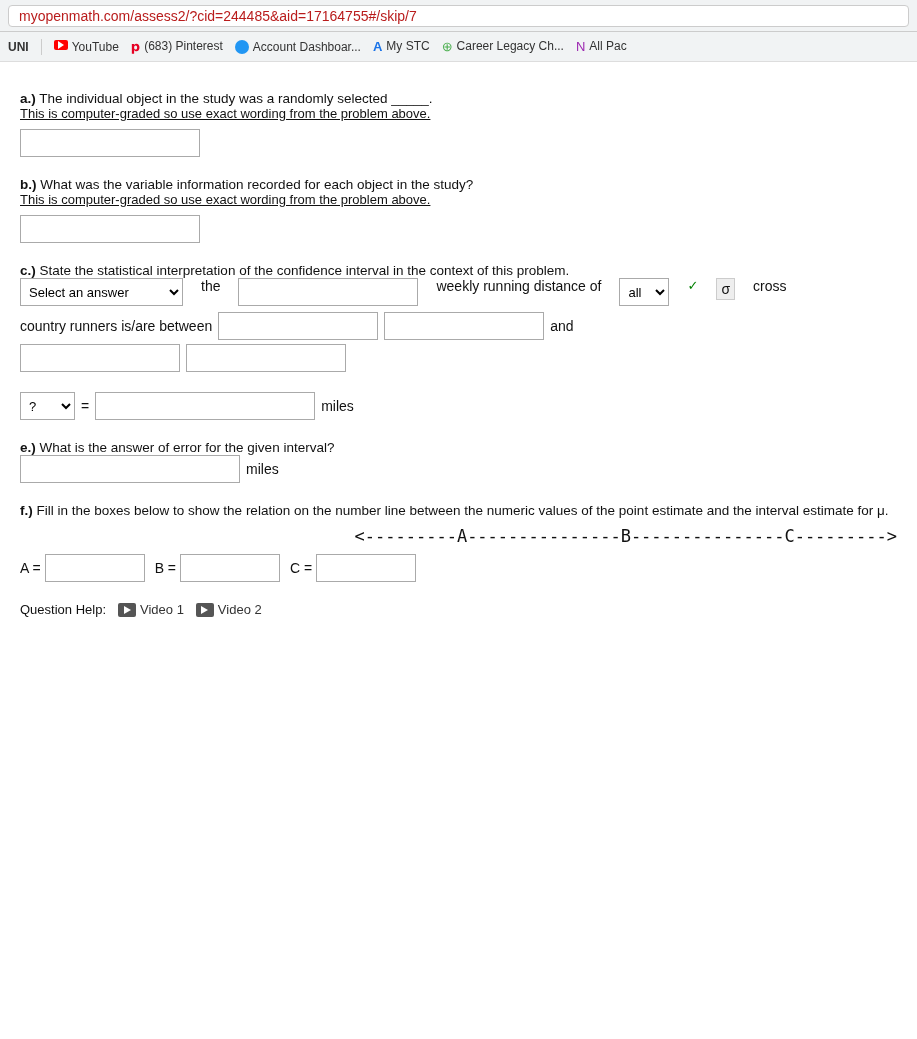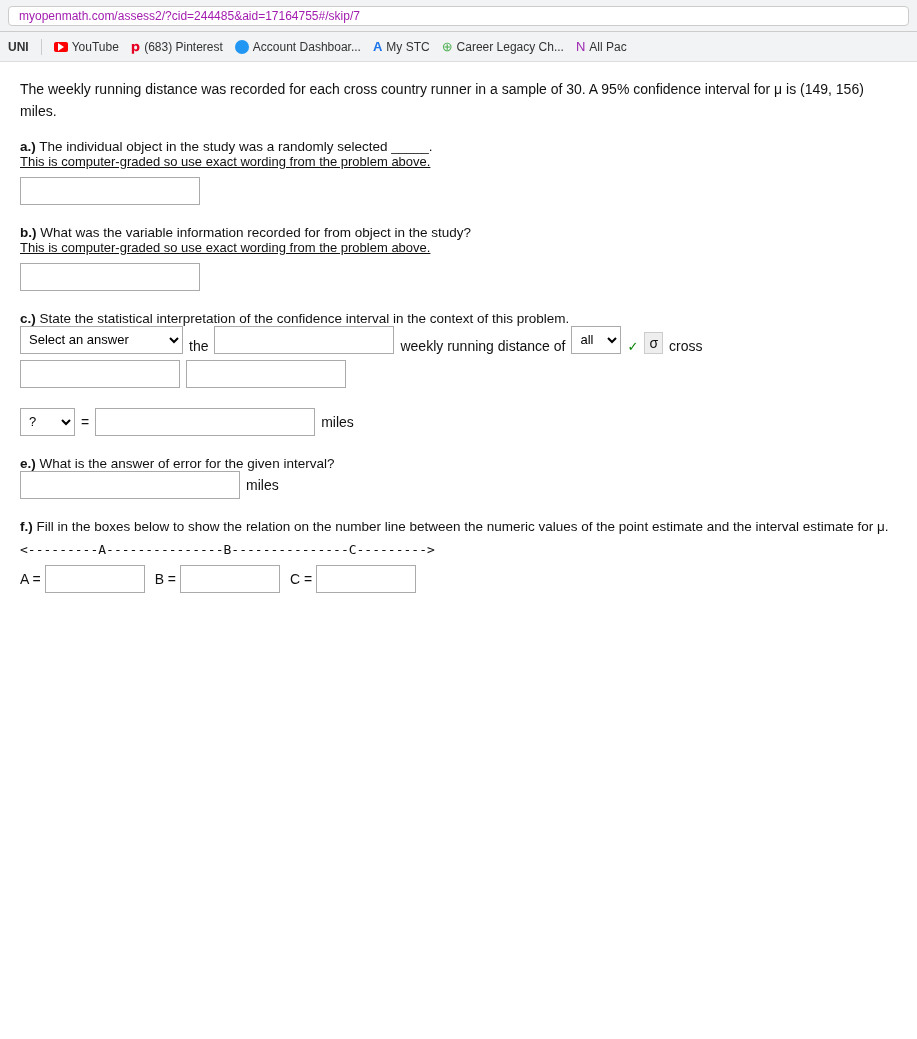--- a/index.html
+++ b/index.html
@@ -20,37 +20,37 @@
       align-items: center;
       gap: 8px;
       height: 32px;
     }
     .browser-bar .url-bar {
       flex: 1;
       background: #fff;
       border: 1px solid #ccc;
       border-radius: 4px;
       padding: 2px 10px;
-      font-size: 12px;
-      color: #a21caf;
+      font-size: 14px;
+      color: #b91c1c;
     }
 
     
     .bookmarks-bar {
       background: #f1f3f4;
       border-bottom: 1px solid #ddd;
       padding: 3px 8px;
       display: flex;
       align-items: center;
       gap: 12px;
       height: 30px;
     }
     .bookmarks-bar .bookmark-item {
       display: flex;
-      align-items: center;
+      align-items: flex-start;
       gap: 4px;
       font-size: 12px;
       color: #333;
       cursor: pointer;
       white-space: nowrap;
     }
     .bookmark-icon-yt {
       width: 14px;
       height: 10px;
       background: #ff0000;
@@ -119,22 +119,22 @@
     }
 
     .input-short {
       width: 100px;
       height: 28px;
     }
 
     
     .part-c-row1 {
       display: flex;
-      align-items: flex-end;
-      gap: 6px;
+      align-items: flex-start;
+      gap: 18px;
       margin-bottom: 6px;
       flex-wrap: wrap;
     }
     .part-c-row2 {
       display: flex;
       align-items: center;
       gap: 6px;
       flex-wrap: wrap;
     }
 
@@ -154,22 +154,23 @@
     
     .part-d-row {
       display: flex;
       align-items: center;
       gap: 6px;
     }
 
     
     .number-line-container {
       margin: 8px 0;
-      font-size: 13px;
+      font-size: 17px;
       font-family: monospace;
+      text-align: right;
     }
     .number-line-inputs {
       display: flex;
       align-items: center;
       gap: 10px;
       margin-top: 8px;
     }
     .number-line-input-group {
       display: flex;
       align-items: center;
@@ -249,35 +250,34 @@
     <span>Career Legacy Ch...</span>
   </div>
   <div class="bookmark-item">
     <span style="color:#9c27b0;font-size:13px;">N</span>
     <span>All Pac</span>
   </div>
 </div>
 
 <div class="main-content">
 
-  <p class="problem-text">The weekly running distance was recorded for each cross country runner in a sample of 30. A 95% confidence interval for μ is (149, 156) miles.</p>
 
   <div class="question-block">
     <p class="inline-text">
       <span class="bold-text">a.)</span>
       <span> The individual object in the study was a randomly selected _____.</span>
     </p>
     <p class="instruction-text">This is computer-graded so use exact wording from the problem above.</p>
     <input type="text" class="text-input input-wide" style="">
   </div>
 
   <div class="question-block">
     <p class="inline-text">
       <span class="bold-text">b.)</span>
-      <span> What was the variable information recorded for from object in the study?</span>
+      <span> What was the variable information recorded for each object in the study?</span>
     </p>
     <p class="instruction-text">This is computer-graded so use exact wording from the problem above.</p>
     <input type="text" class="text-input input-wide" style="">
   </div>
 
   <div class="question-block">
     <p class="inline-text">
       <span class="bold-text">c.)</span>
       <span> State the statistical interpretation of the confidence interval in the context of this problem.</span>
     </p>
@@ -290,20 +290,26 @@
       <span>the</span>
       <input type="text" class="text-input" style="width: 180px; height: 28px;">
       <span>weekly running distance of</span>
       <select class="dropdown" style="width:50px;">
         <option>all</option>
       </select>
       <span class="checkmark">✓</span>
       <span style="font-size:14px;background:#eee;border:1px solid #ccc;padding:2px 4px;cursor:pointer;">σ</span>
       <span>cross</span>
     </div>
+    <div class="part-c-row2">
+      <span>country runners is/are between</span>
+      <input type="text" class="text-input" style="width: 160px; height: 28px;">
+      <input type="text" class="text-input" style="width: 160px; height: 28px;">
+      <span>and</span>
+    </div>
     <div style="display:flex;gap:6px;margin-top:4px;">
       <input type="text" class="text-input" style="width: 160px; height: 28px;">
       <input type="text" class="text-input" style="width: 160px; height: 28px;">
     </div>
   </div>
 
   <div class="question-block">
     <div class="part-d-row">
       <select class="dropdown" style="width:55px;">
         <option>?</option>
@@ -343,14 +349,25 @@
         <span>B =</span>
         <input type="text" class="text-input input-short" style="">
       </div>
       <div class="number-line-input-group">
         <span>C =</span>
         <input type="text" class="text-input input-short" style="">
       </div>
     </div>
   </div>
 
+  <div class="question-help">
+    <span>Question Help:</span>
+    <div class="video-link">
+      <span class="video-icon"></span>
+      <span>Video 1</span>
+    </div>
+    <div class="video-link">
+      <span class="video-icon"></span>
+      <span>Video 2</span>
+    </div>
+  </div>
 
 </div>
 
 </body></html>

